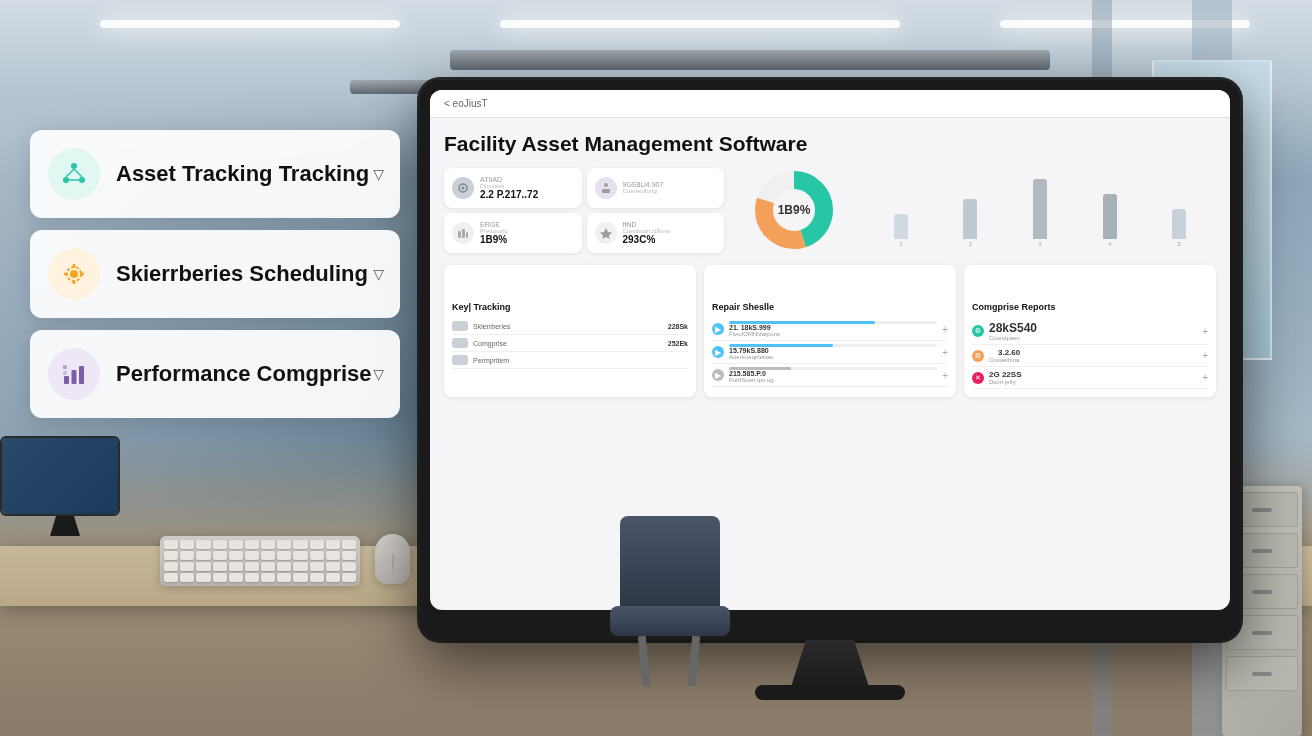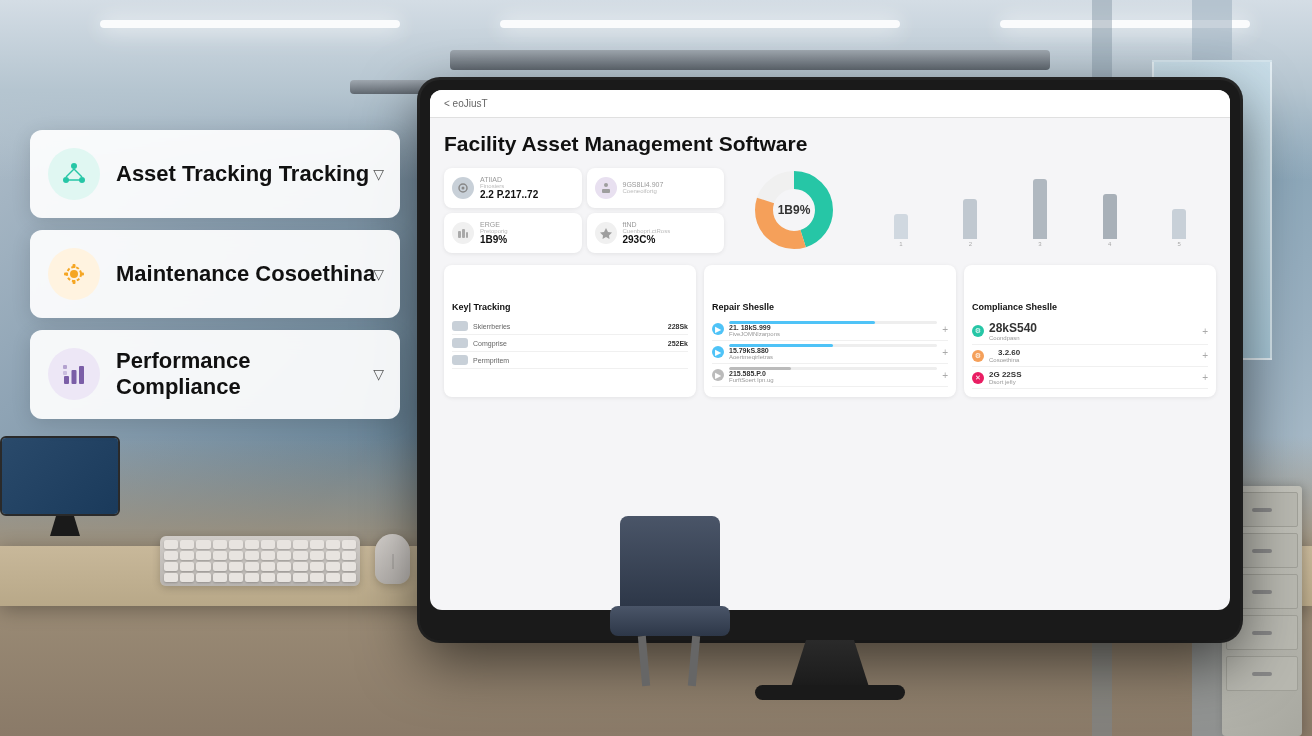--- a/index.html
+++ b/index.html
@@ -849,21 +849,21 @@
                       <div class="panel-item-progress-fill" style="width:30%; background:#bbb;"></div>
                     </div>
                     <div style="font-size:7px; font-weight:600; color:#333;">215.585.P.0</div>
                     <div style="font-size:6px; color:#999;">FurftSoert lpn.ug</div>
                   </div>
                   <span class="panel-item-add">+</span>
                 </div>
               </div>
 
               <div class="panel">
-                <div class="panel-title">Compliance Sheslle</div>
+                <div class="panel-title">Comgprise Reports</div>
                 <div class="panel-item">
                   <div class="panel-item-dot" style="background:#26c6a6; font-size:7px; color:white;">⚙</div>
                   <div style="flex:1;">
                     <div style="font-size:12px; font-weight:600; color:#333;">28kS540</div>
                     <div style="font-size:6px; color:#999;">Coondpasn</div>
                   </div>
                   <span class="panel-item-add">+</span>
                 </div>
                 <div class="panel-item">
                   <div class="panel-item-dot" style="background:#f5a05a; font-size:7px; color:white;">⚙</div>
@@ -917,34 +917,34 @@
       <svg width="28" height="28" viewBox="0 0 28 28" fill="none">
         <circle cx="14" cy="14" r="4" fill="#f5a623"></circle>
         <circle cx="14" cy="14" r="7" fill="none" stroke="#f5a623" stroke-width="2" stroke-dasharray="3 2"></circle>
         <rect x="12.5" y="4" width="3" height="4" rx="1" fill="#f5a623"></rect>
         <rect x="12.5" y="20" width="3" height="4" rx="1" fill="#f5a623"></rect>
         <rect x="4" y="12.5" width="4" height="3" rx="1" fill="#f5a623"></rect>
         <rect x="20" y="12.5" width="4" height="3" rx="1" fill="#f5a623"></rect>
       </svg>
     </div>
     <div class="feature-card-text">
-      <div class="feature-card-title">Maintenance Cosoethina</div>
+      <div class="feature-card-title">Skierrberies Scheduling</div>
     </div>
     <div class="feature-card-chevron">▽</div>
   </div>
 
   <div class="feature-card">
     <div class="feature-card-icon" style="background:#ede7f6;">
       <svg width="28" height="28" viewBox="0 0 28 28" fill="none">
         <rect x="4" y="16" width="5" height="8" rx="1" fill="#7b5ea7"></rect>
         <rect x="11.5" y="10" width="5" height="14" rx="1" fill="#7b5ea7"></rect>
         <rect x="19" y="6" width="5" height="18" rx="1" fill="#7b5ea7"></rect>
         <rect x="3" y="5" width="4" height="4" rx="1" fill="#7b5ea7" opacity="0.5"></rect>
         <rect x="3" y="11" width="4" height="4" rx="1" fill="#7b5ea7" opacity="0.3"></rect>
       </svg>
     </div>
     <div class="feature-card-text">
-      <div class="feature-card-title">Performance Compliance</div>
+      <div class="feature-card-title">Performance Comgprise</div>
     </div>
     <div class="feature-card-chevron">▽</div>
   </div>
 
 </div>
 
 </body></html>

